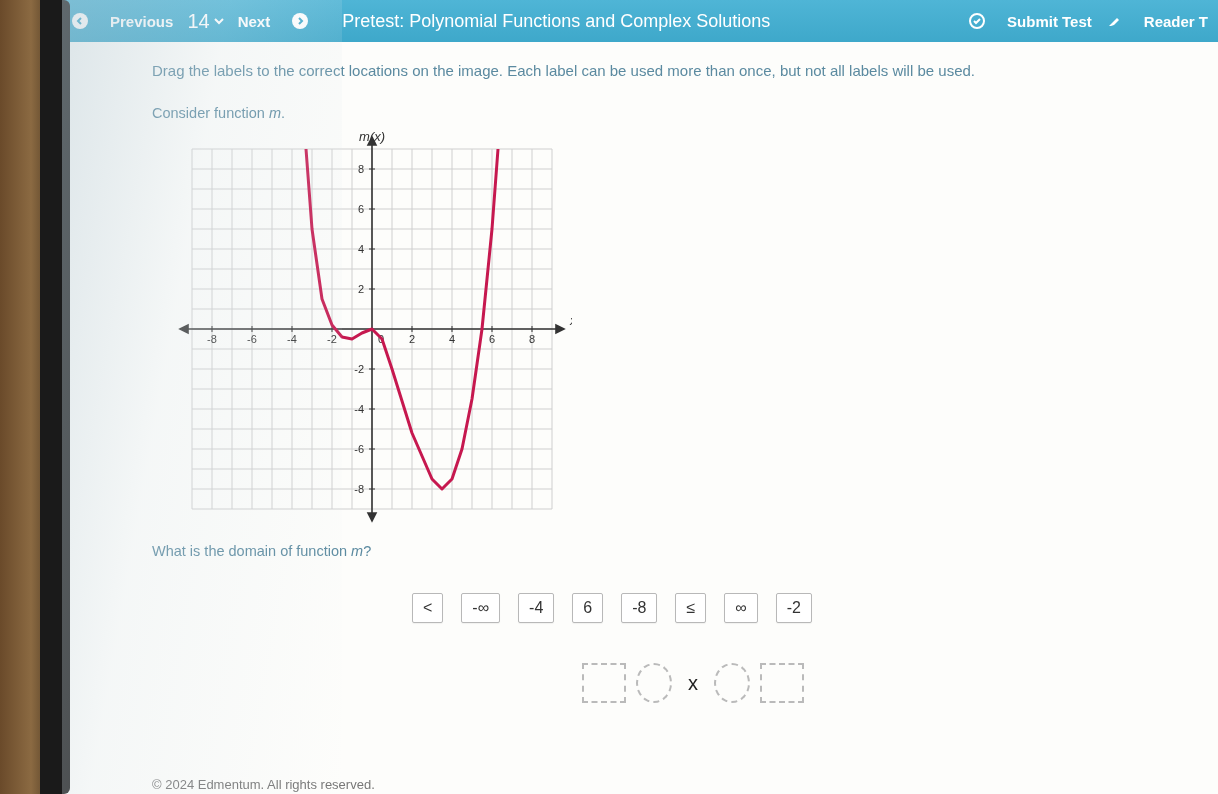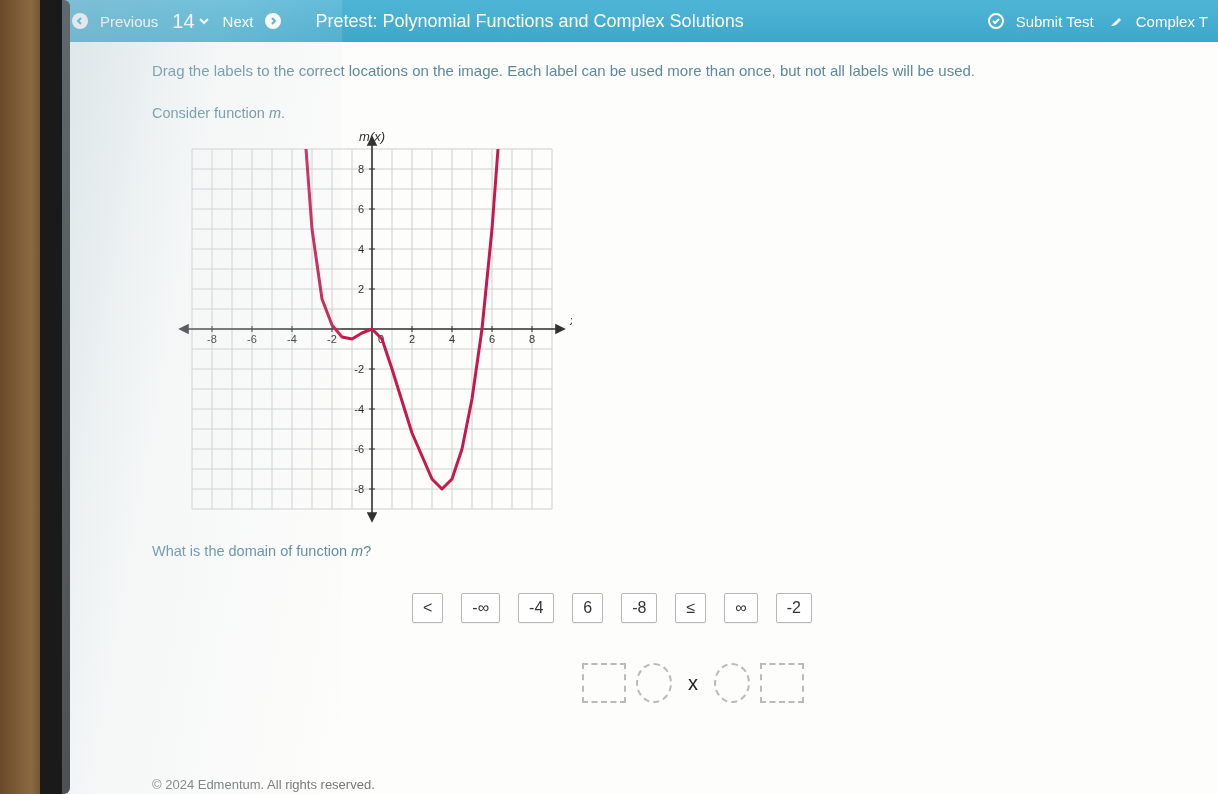--- a/index.html
+++ b/index.html
@@ -36,22 +36,23 @@
     background: linear-gradient(#4fb5d6, #3ea8ca);
     display: flex;
     align-items: center;
     color: #fff;
     font-size: 15px;
     padding: 0 10px;
     gap: 14px;
     white-space: nowrap;
   }
   .header .nav-btn {
-    display: flex; align-items: center; gap: 12px;
+    display: flex; align-items: center; gap: 22px;
     cursor: pointer;
+    font-weight: bold;
   }
   .header .nav-btn .circ {
     width: 16px; height: 16px; border-radius: 50%;
     background: #fff; color: #3ea8ca;
     display: inline-flex; align-items: center; justify-content: center;
     font-size: 10px; font-weight: bold;
   }
   .header .qnum { font-size: 20px; font-weight: 300; display: flex; align-items: center; gap: 4px;}
   .header .title { font-size: 18px; font-weight: 500; margin-left: 20px; flex: 1;}
   .header .check-circ {
@@ -157,21 +158,21 @@
           </svg>
       </span>
       <span>Submit Test</span>
     </div>
     <div class="nav-btn">
       <span class="high-icon">
         <svg width="14" height="14" viewBox="0 0 14 14">
             <path d="M2 12 L5 9 L10 4 L12 6 L7 11 L4 12 Z" fill="#fff"></path>
           </svg>
       </span>
-      <span>Complex T</span>
+      <span>Reader T</span>
     </div>
   </div>
 
   <div class="content">
     <div class="instruction">Drag the labels to the correct locations on the image. Each label can be used more than once, but not all labels will be used.</div>
     <div class="consider">
       <span>Consider function </span><em>m</em><span>.</span>
     </div>
 
     <div class="graph-wrap">

